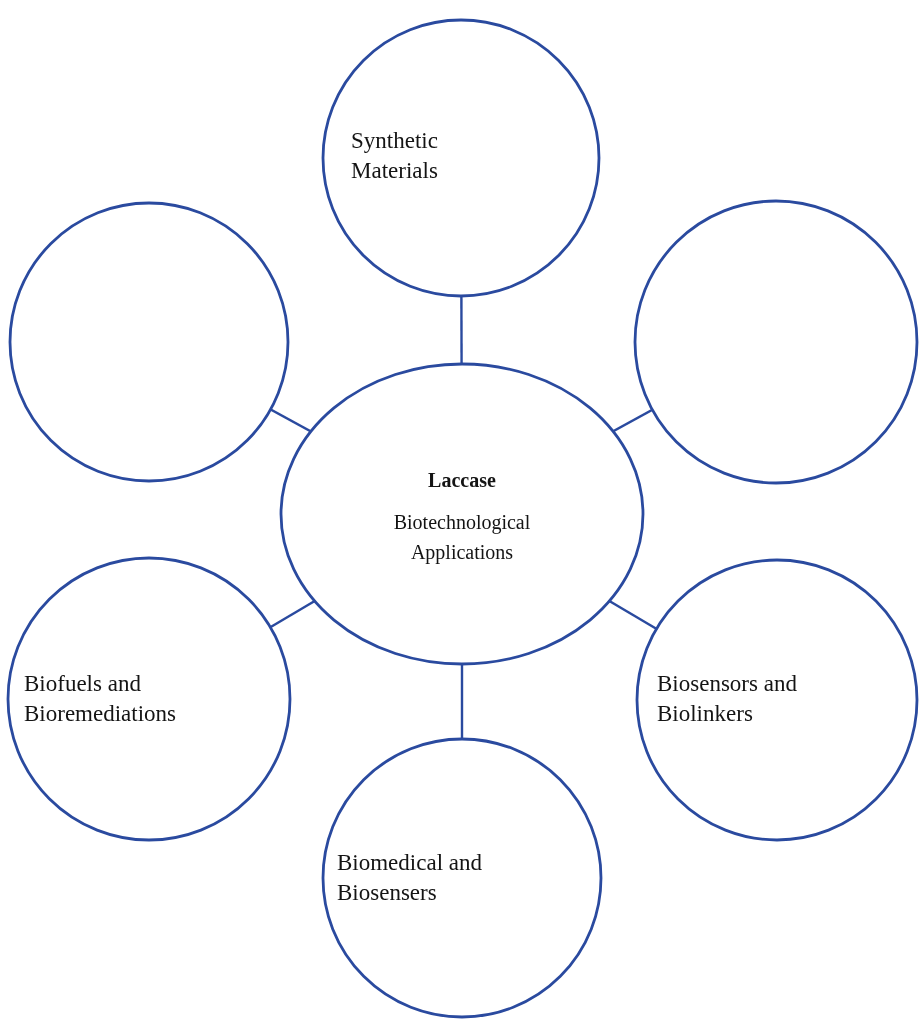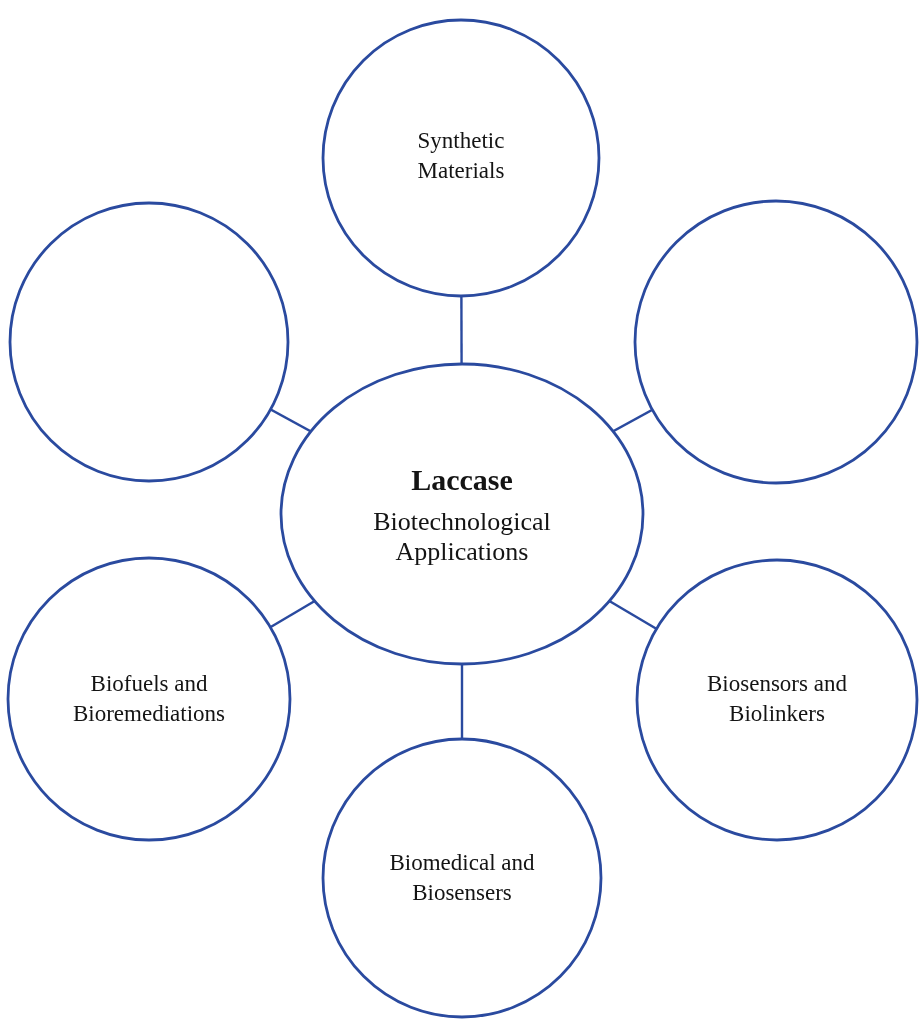--- a/index.html
+++ b/index.html
@@ -15,41 +15,40 @@
     font-family:"Liberation Serif","DejaVu Serif",serif;
     color:var(--text);
     overflow:hidden;
   }
   .diagram-svg{position:absolute;left:0;top:0;width:922px;height:1024px;}
   .diagram-svg line{stroke:var(--stroke);stroke-width:2.4;}
   .diagram-svg circle,.diagram-svg ellipse{fill:var(--bg);stroke:var(--stroke);stroke-width:2.8;}
   .node-label{
     position:absolute;
     transform:translate(-50%,-50%);
-    text-align:center;
     white-space:pre-line;
     font-size:23px;
     line-height:30px;
     color:var(--text);
   }
   .center-label{
     position:absolute;
     transform:translate(-50%,-50%);
     text-align:center;
     color:var(--text);
   }
   .center-title{
     font-weight:bold;
-    font-size:30px;
+    font-size:20px;
     line-height:30px;
     margin-bottom:12px;
     white-space:pre-line;
   }
   .center-subtitle{
-    font-size:26px;
+    font-size:20px;
     line-height:30px;
     white-space:pre-line;
   }
 </style>
 </head>
 <body>
 
 <div class="canvas">
 
   <svg class="diagram-svg" viewBox="0 0 922 1024" aria-hidden="true">

